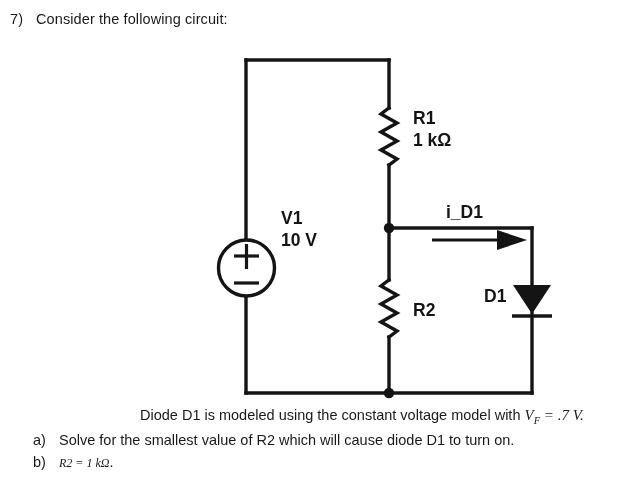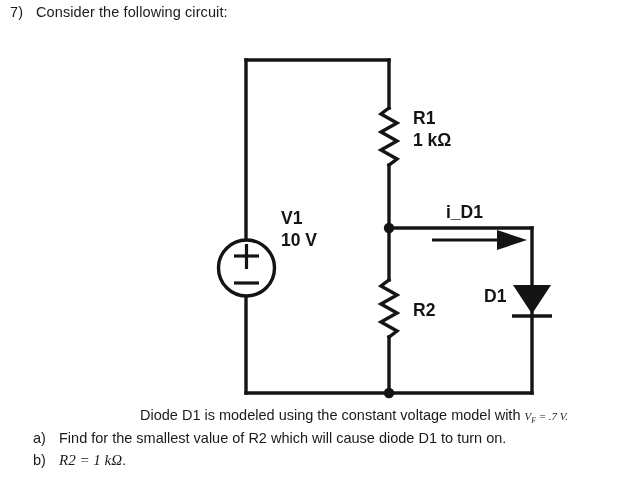--- a/index.html
+++ b/index.html
@@ -18,21 +18,21 @@
   .page {
     position: absolute;
     inset: 0;
     background: #ffffff;
   }
 
   
   .q-header {
     position: absolute;
     left: 10px;
-    top: 4px;
+    top: 11px;
     font-size: 14.5px;
     letter-spacing: 0.1px;
     white-space: nowrap;
   }
   .q-header .q-num {
     display: inline-block;
     width: 26px;
   }
 
   
@@ -63,30 +63,30 @@
     padding-left: 33px;
     white-space: nowrap;
   }
   .item .marker {
     width: 26px;
     flex: 0 0 26px;
   }
   .mathit {
     font-family: "Liberation Serif", serif;
     font-style: italic;
-    font-size: 11px;
+    font-size: 15px;
   }
   .mathit sub {
     font-size: 70%;
     font-style: italic;
   }
   .mathrel {
     font-family: "Liberation Serif", serif;
     font-style: italic;
-    font-size: 15px;
+    font-size: 12px;
   }
 </style>
 </head>
 <body>
 
 <div class="page">
 
   <div class="q-header">
     <span class="q-num">7)</span><span>Consider the following circuit:</span>
   </div>
@@ -154,21 +154,21 @@
     <text x="484" y="262" font-family="Liberation Sans, sans-serif" font-size="17.5" font-weight="bold" fill="#141414">D1</text>
 
     <text x="446" y="178" font-family="Liberation Sans, sans-serif" font-size="17.5" font-weight="bold" fill="#141414">i_D1</text>
   </svg>
 
   <div class="prose">
     <div class="intro-line"><span>Diode D1 is modeled using the constant voltage model with </span><span class="mathit"><span>V</span><sub>F</sub><span> = .7 V.</span></span></div>
 
     <div class="item">
       <span class="marker">a)</span>
-      <span>Find for the smallest value of R2 which will cause diode D1 to turn on.</span>
+      <span>Solve for the smallest value of R2 which will cause diode D1 to turn on.</span>
     </div>
 
     <div class="item">
       <span class="marker">b)</span>
         <span class="mathrel">R2 = 1 kΩ</span>
         <span>.</span>
     </div>
   </div>
 
 </div>

